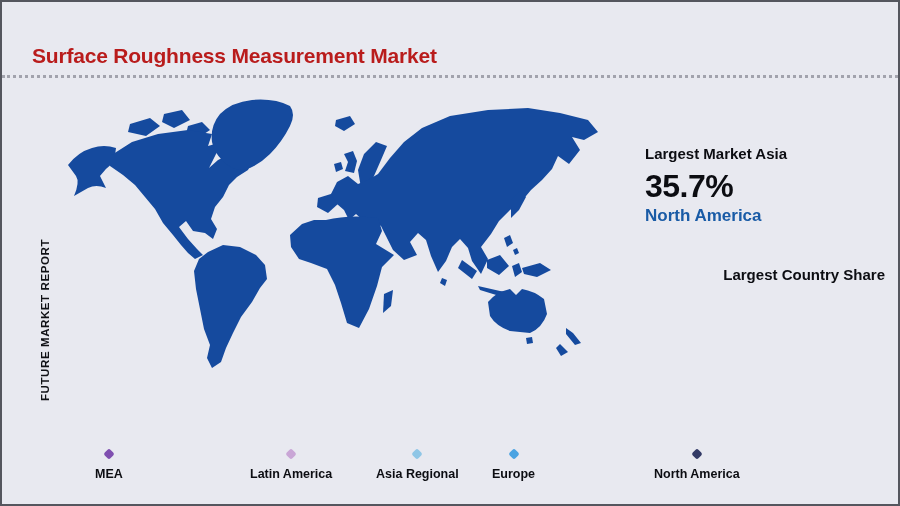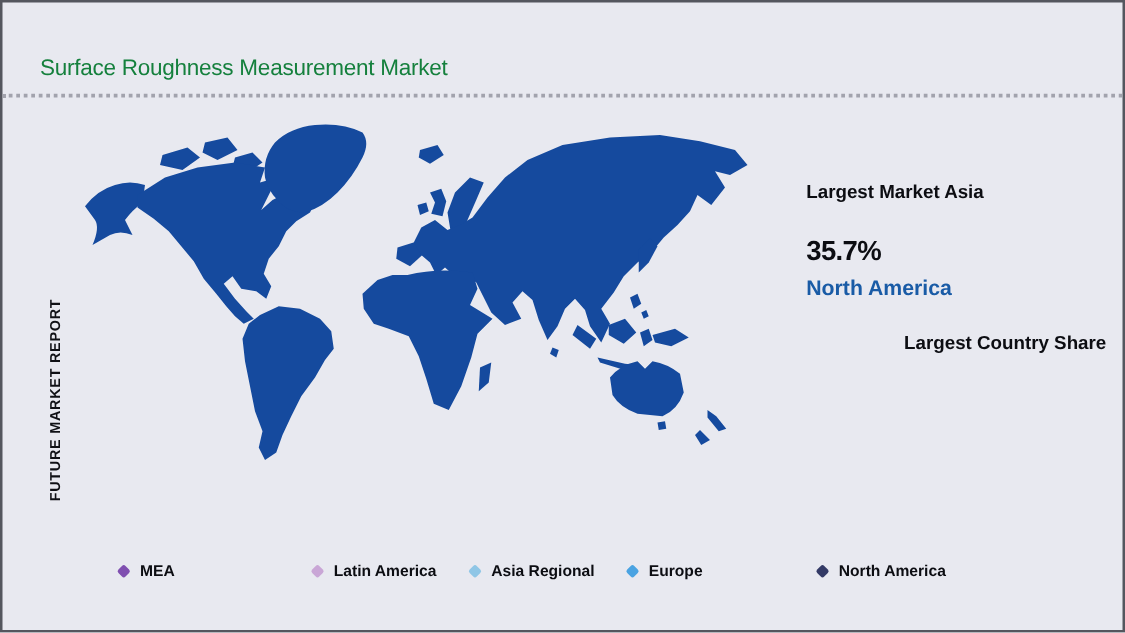--- a/index.html
+++ b/index.html
@@ -2,43 +2,43 @@
 <html><head>
 <meta charset="utf-8">
 <style>
   html,body{margin:0;padding:0;background:#cfd0d6;}
   .canvas{
     position:relative;width:900px;height:506px;overflow:hidden;
     background:#e8e9f0;border:2px solid #54565e;box-sizing:border-box;
     font-family:"Liberation Sans","DejaVu Sans",sans-serif;color:#0e0f14;
   }
   .title{
-    position:absolute;top:42px;font-size:18px;font-weight:400;
-    letter-spacing:-0.2px;color:#15803d;white-space:nowrap;
+    position:absolute;top:42px;font-size:21px;font-weight:700;
+    letter-spacing:-0.2px;color:#b91c1c;white-space:nowrap;
   }
   .title-left{left:30px;}
   .title-right{left:470px;}
   .dotted-divider{
     position:absolute;top:73px;left:0;width:896px;height:0;
     border-top:3px dotted #a2a3ad;
   }
   .side-label{
     position:absolute;left:43px;top:318px;
     transform:translate(-50%,-50%) rotate(-90deg);
     font-size:11.5px;font-weight:700;letter-spacing:0.6px;
     white-space:nowrap;color:#101116;
   }
   .world-map{position:absolute;left:58px;top:88px;width:545px;height:315px;}
   .stat-block{position:absolute;left:643px;width:240px;}
   .stat-block-1{top:143px;}
   .stat-block-2{top:264px;text-align:right;}
   .stat-label{font-size:15px;font-weight:800;color:#0c0d12;line-height:18px;}
-  .stat-value{font-size:22px;font-weight:800;color:#0c0d12;line-height:32px;margin-top:22px;letter-spacing:-0.5px;}
+  .stat-value{font-size:32px;font-weight:800;color:#0c0d12;line-height:32px;margin-top:7px;letter-spacing:-0.5px;}
   .stat-region{font-size:17px;font-weight:800;line-height:20px;margin-top:4px;color:#195ba6;}
-  .legend-item{position:absolute;top:448px;display:flex;align-items:center;gap:9px;height:14px;}
+  .legend-item{position:absolute;top:448px;display:flex;align-items:center;gap:9px;height:14px;flex-direction:column;}
   .legend-dot{
     width:8px;height:8px;transform:rotate(45deg);border-radius:2px;
     display:inline-block;flex:0 0 auto;
   }
   .legend-label{font-size:12.5px;font-weight:700;color:#0c0d12;white-space:nowrap;}
 </style>
 </head>
 <body>
 
 <div class="canvas">
@@ -109,21 +109,21 @@
     <span class="legend-label">MEA</span>
   </div>
   <div class="legend-item" style="left:248px">
     <span class="legend-dot" style="background-color: rgb(201, 166, 214);"></span>
     <span class="legend-label">Latin America</span>
   </div>
   <div class="legend-item" style="left:374px">
     <span class="legend-dot" style="background-color: rgb(143, 198, 230);"></span>
     <span class="legend-label">Asia Regional</span>
   </div>
-  <div class="legend-item" style="left:500px">
+  <div class="legend-item" style="left:490px">
     <span class="legend-dot" style="background-color: rgb(74, 163, 226);"></span>
     <span class="legend-label">Europe</span>
   </div>
   <div class="legend-item" style="left:652px">
     <span class="legend-dot" style="background-color: rgb(51, 58, 102);"></span>
     <span class="legend-label">North America</span>
   </div>
 
 </div>
 

